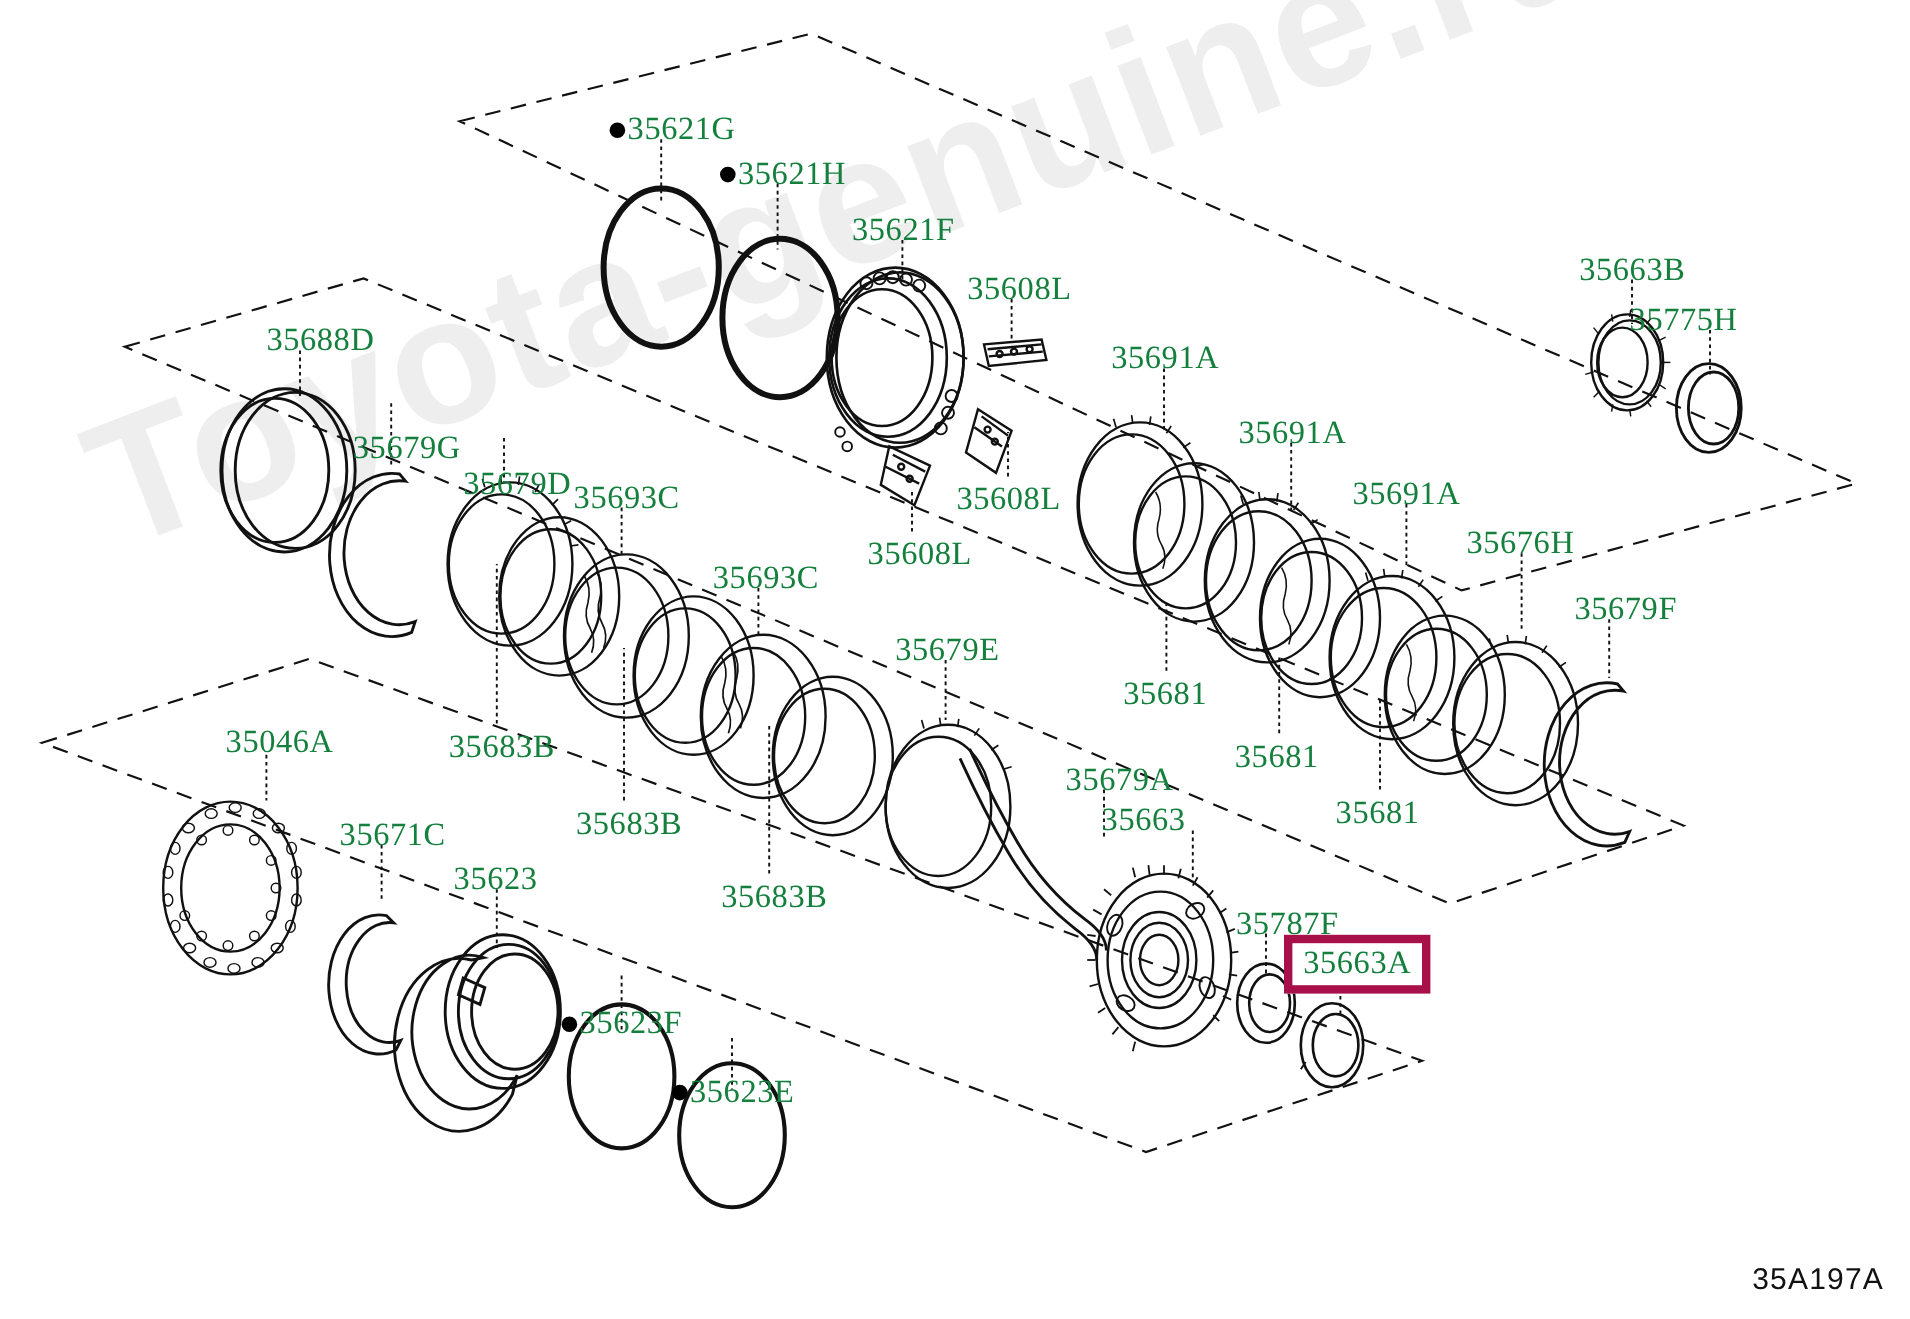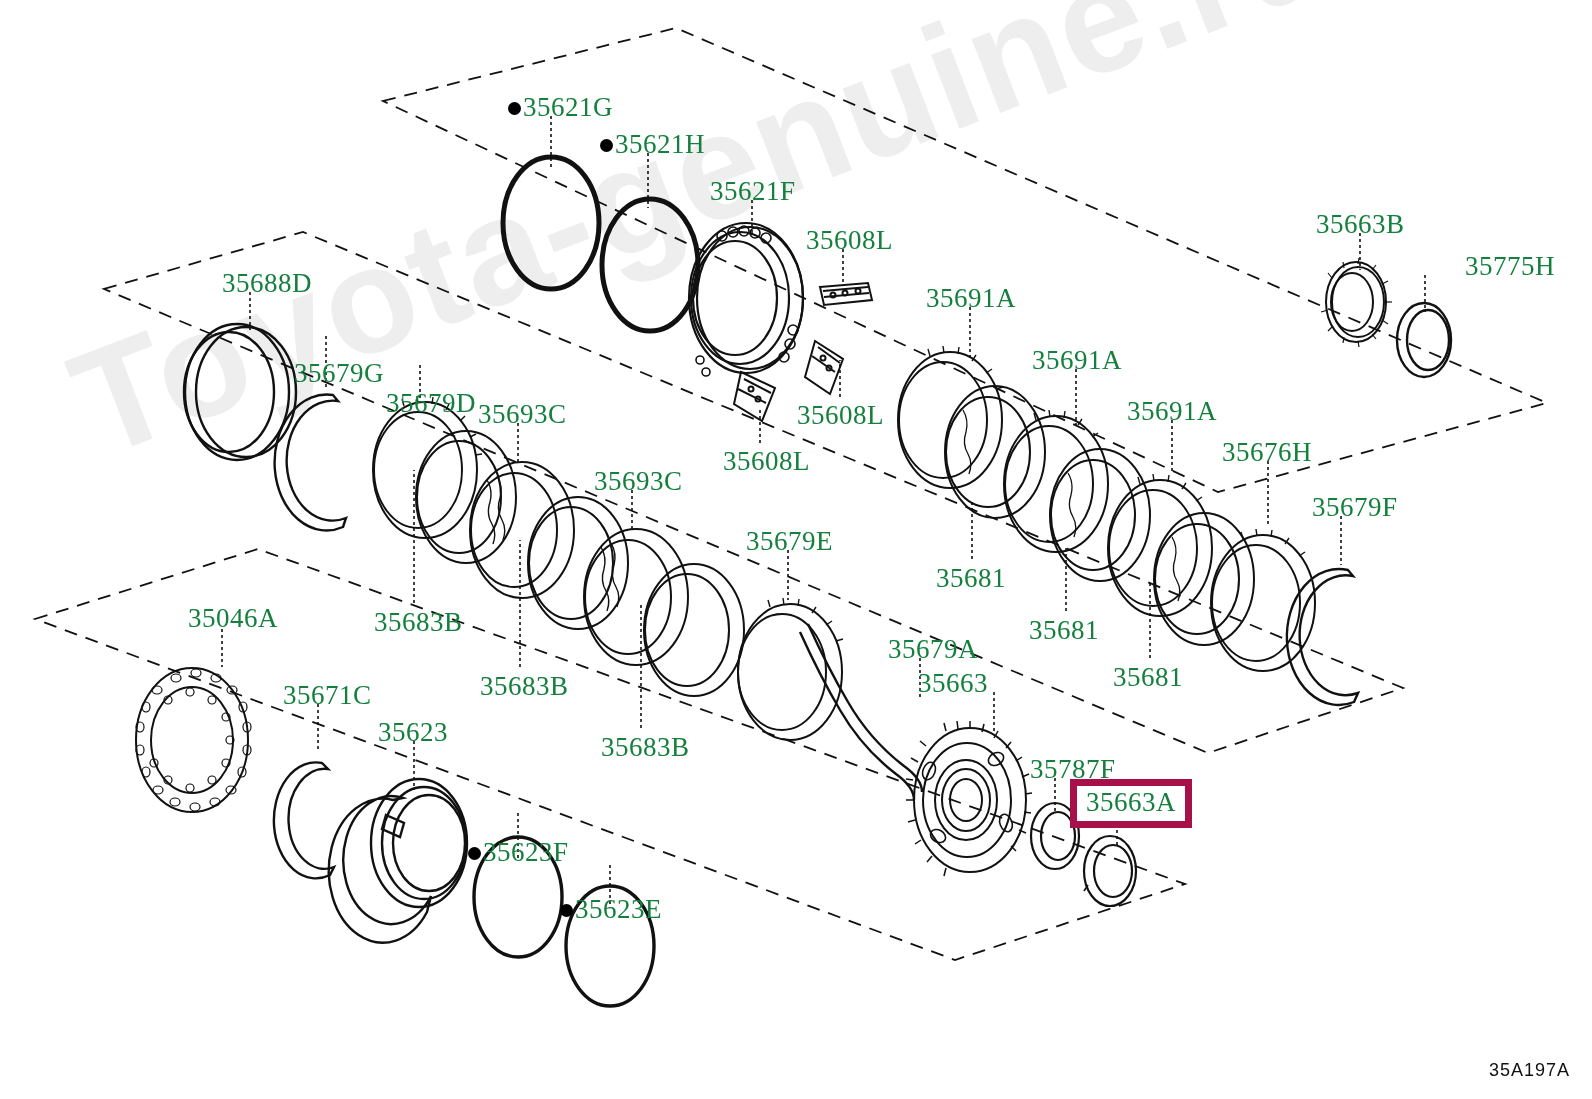--- a/index.html
+++ b/index.html
@@ -92,21 +92,21 @@
     background: #ffffff;
     border: 7px solid #a8104a;
     padding: 1px 9px 3px 9px;
     box-sizing: border-box;
   }
   .diagcode {
     position: absolute;
     right: 22px;
     bottom: 18px;
     font-family: "Liberation Sans", sans-serif;
-    font-size: 18px;
+    font-size: 25px;
     color: #111;
     letter-spacing: 1px;
   }
 </style>
 </head>
 <body>
 
 <div id="diagram-root">
 
   <div class="wm">Toyota-genuine.ru</div>
@@ -449,21 +449,21 @@
 
 
   <div id="labels">
       <div class="lbl" style="left: 508px; top: 92px;"><span class="dot"></span><span>35621G</span></div>
       <div class="lbl" style="left: 600px; top: 129px;"><span class="dot"></span><span>35621H</span></div>
       <div class="lbl" style="left: 710px; top: 176px;"><span>35621F</span></div>
       <div class="lbl" style="left: 806px; top: 225px;"><span>35608L</span></div>
       <div class="lbl" style="left: 797px; top: 400px;"><span>35608L</span></div>
       <div class="lbl" style="left: 723px; top: 446px;"><span>35608L</span></div>
       <div class="lbl" style="left: 1316px; top: 209px;"><span>35663B</span></div>
-      <div class="lbl" style="left: 1465px; top: 251px;"><span>35775H</span></div>
+      <div class="lbl" style="left: 1358px; top: 251px;"><span>35775H</span></div>
       <div class="lbl" style="left: 222px; top: 268px;"><span>35688D</span></div>
       <div class="lbl" style="left: 294px; top: 312px; margin-top: 46px;"><span>35679G</span></div>
       <div class="lbl" style="left: 386px; top: 341px; margin-top: 47px;"><span>35679D</span></div>
       <div class="lbl" style="left: 478px; top: 399px;"><span>35693C</span></div>
       <div class="lbl" style="left: 594px; top: 466px;"><span>35693C</span></div>
       <div class="lbl" style="left: 374px; top: 607px;"><span>35683B</span></div>
       <div class="lbl" style="left: 480px; top: 671px;"><span>35683B</span></div>
       <div class="lbl" style="left: 601px; top: 732px;"><span>35683B</span></div>
       <div class="lbl" style="left: 746px; top: 526px;"><span>35679E</span></div>
       <div class="lbl" style="left: 926px; top: 283px;"><span>35691A</span></div>

